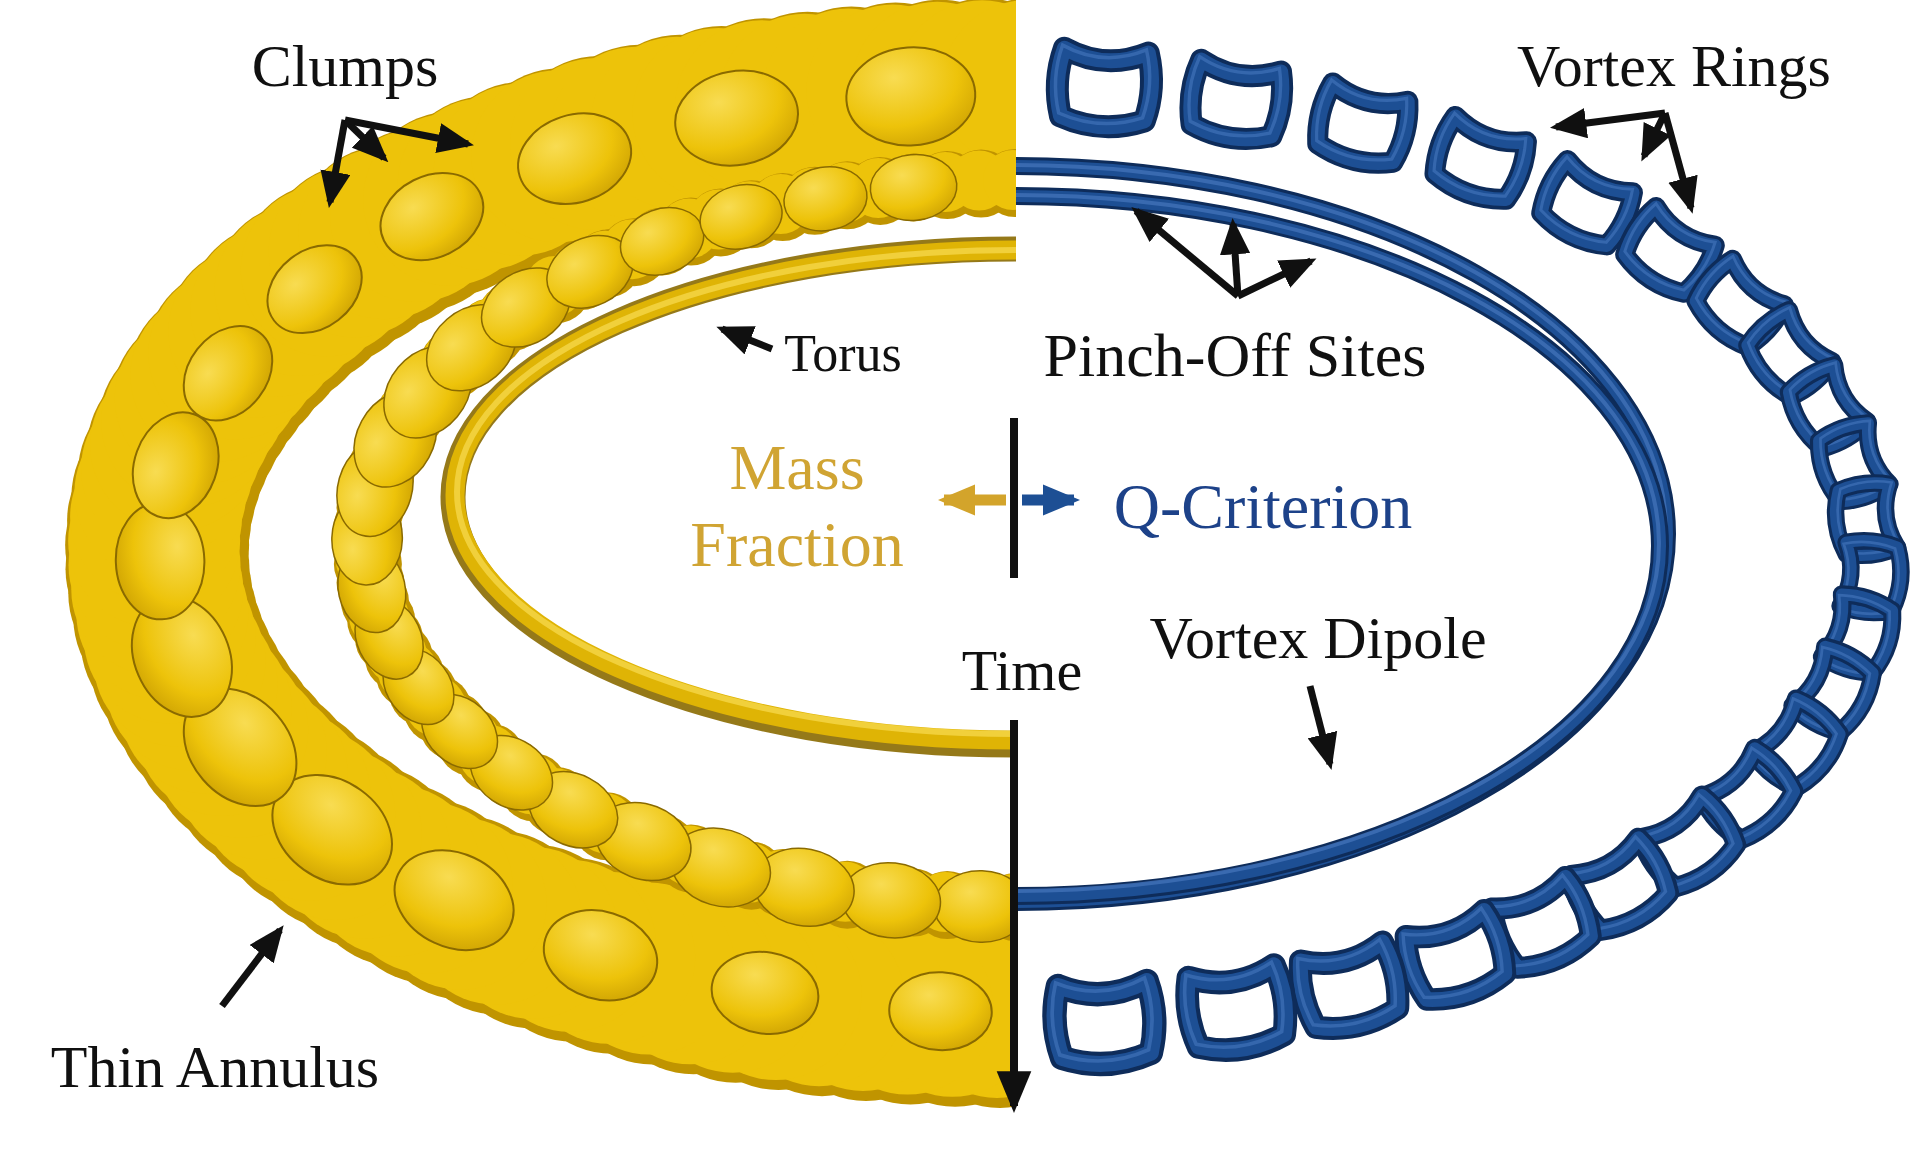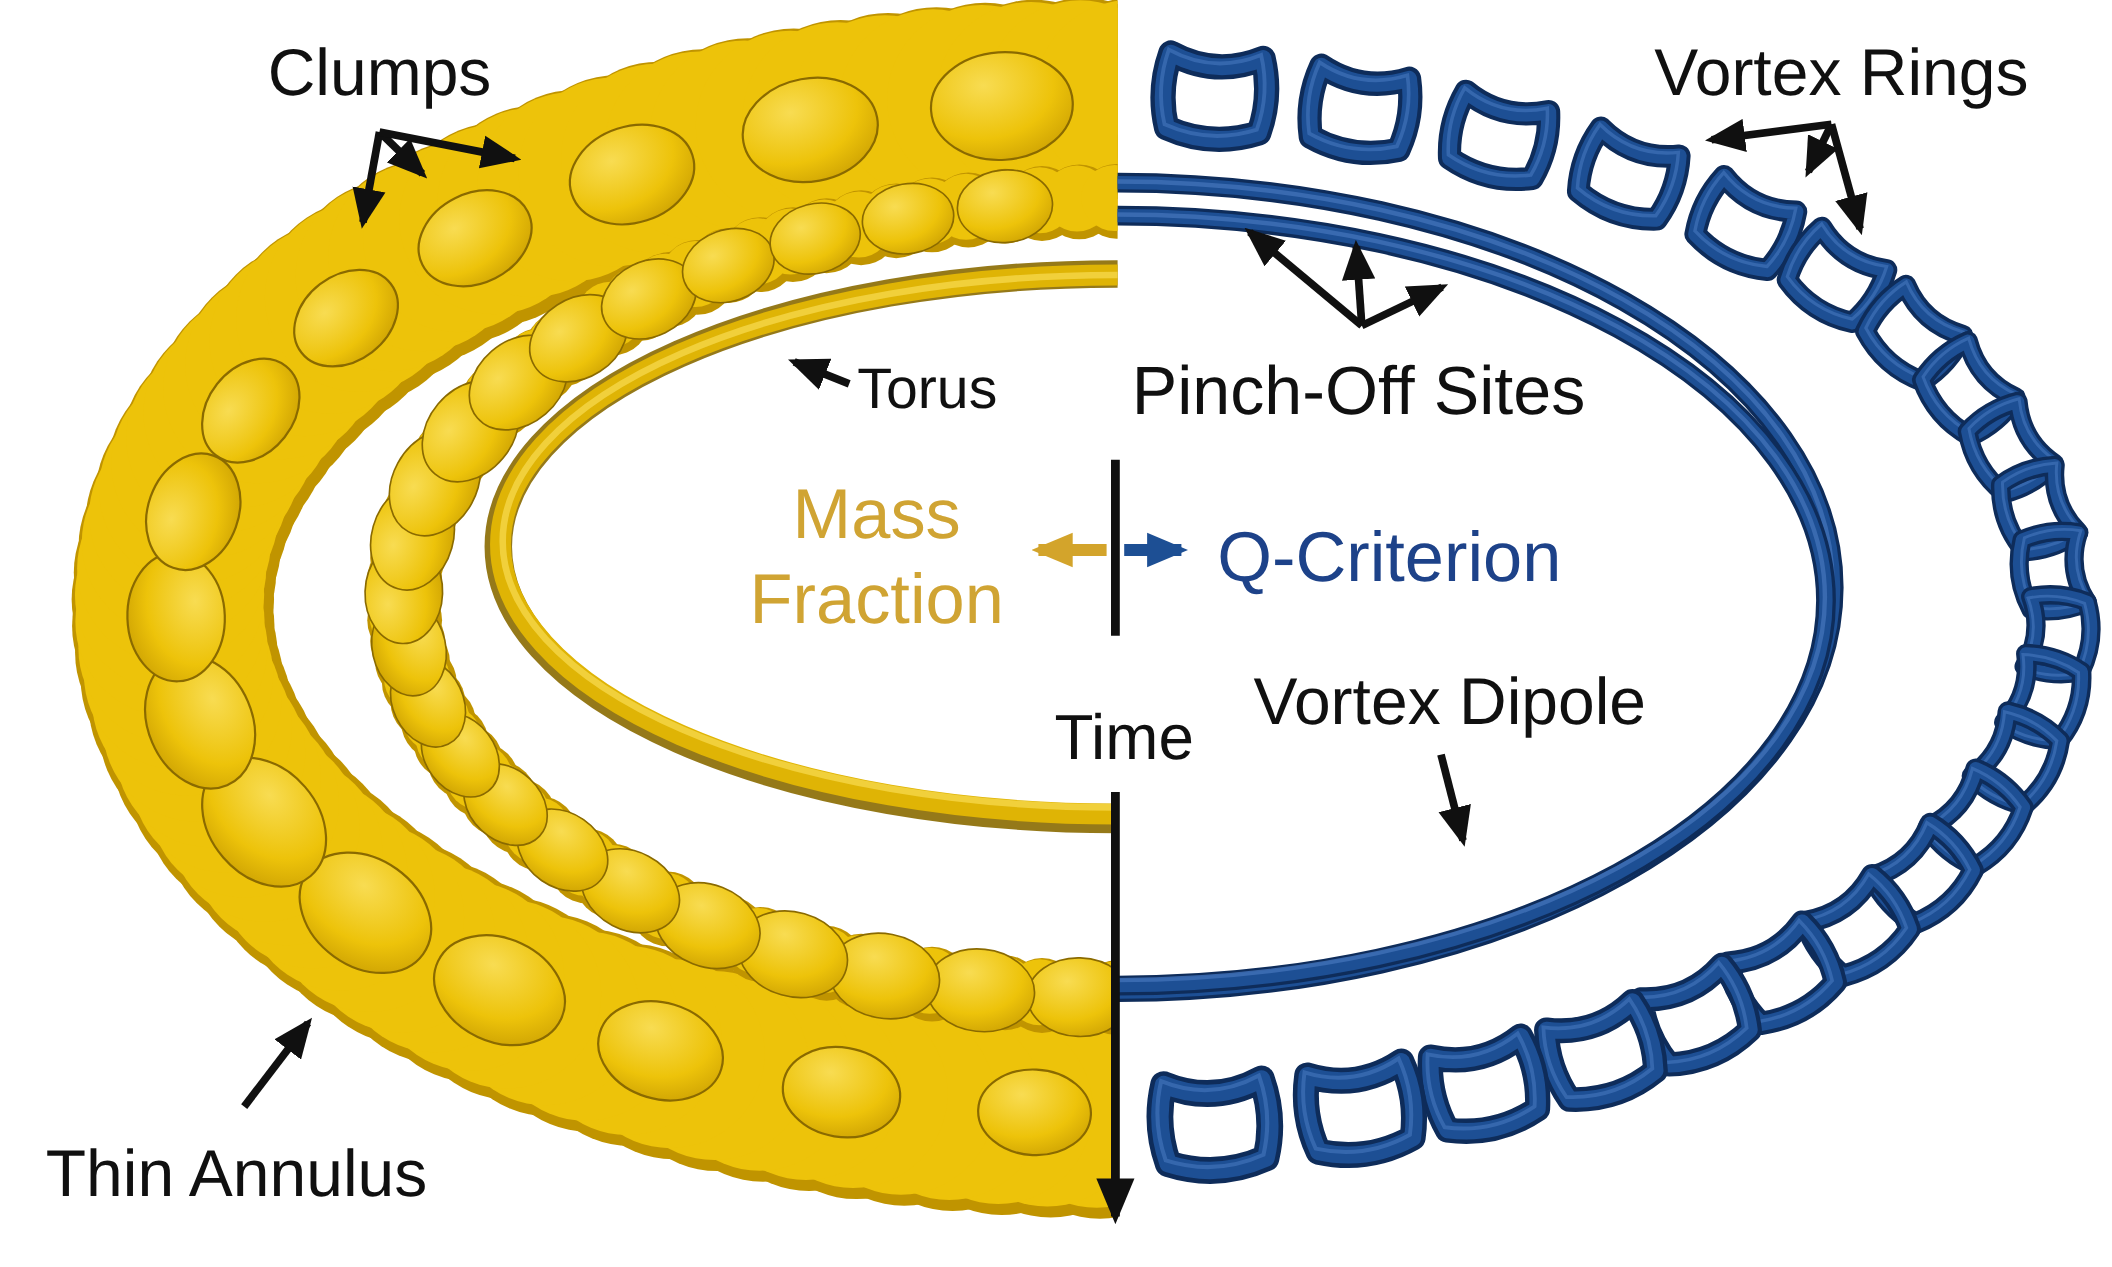--- a/index.html
+++ b/index.html
@@ -1,17 +1,17 @@
 <!DOCTYPE html>
 <html><head>
 <meta charset="utf-8">
 <style>
   html,body{margin:0;padding:0;background:#ffffff}
   .stage{position:relative;width:1920px;height:1152px;background:#ffffff;overflow:hidden;
-         font-family:Liberation Sans, sans-serif}
+         font-family:Liberation Serif, serif}
   .stage svg{position:absolute;left:0;top:0}
   .arr{fill:none;stroke-width:7;stroke-linecap:butt}
   .axis{fill:none;stroke-width:8}
   .farr{fill:none;stroke-width:11}
   .lbl{text-anchor:middle}
 </style>
 </head>
 <body>
 
 <div class="stage" style="background: rgb(255, 255, 255);">

